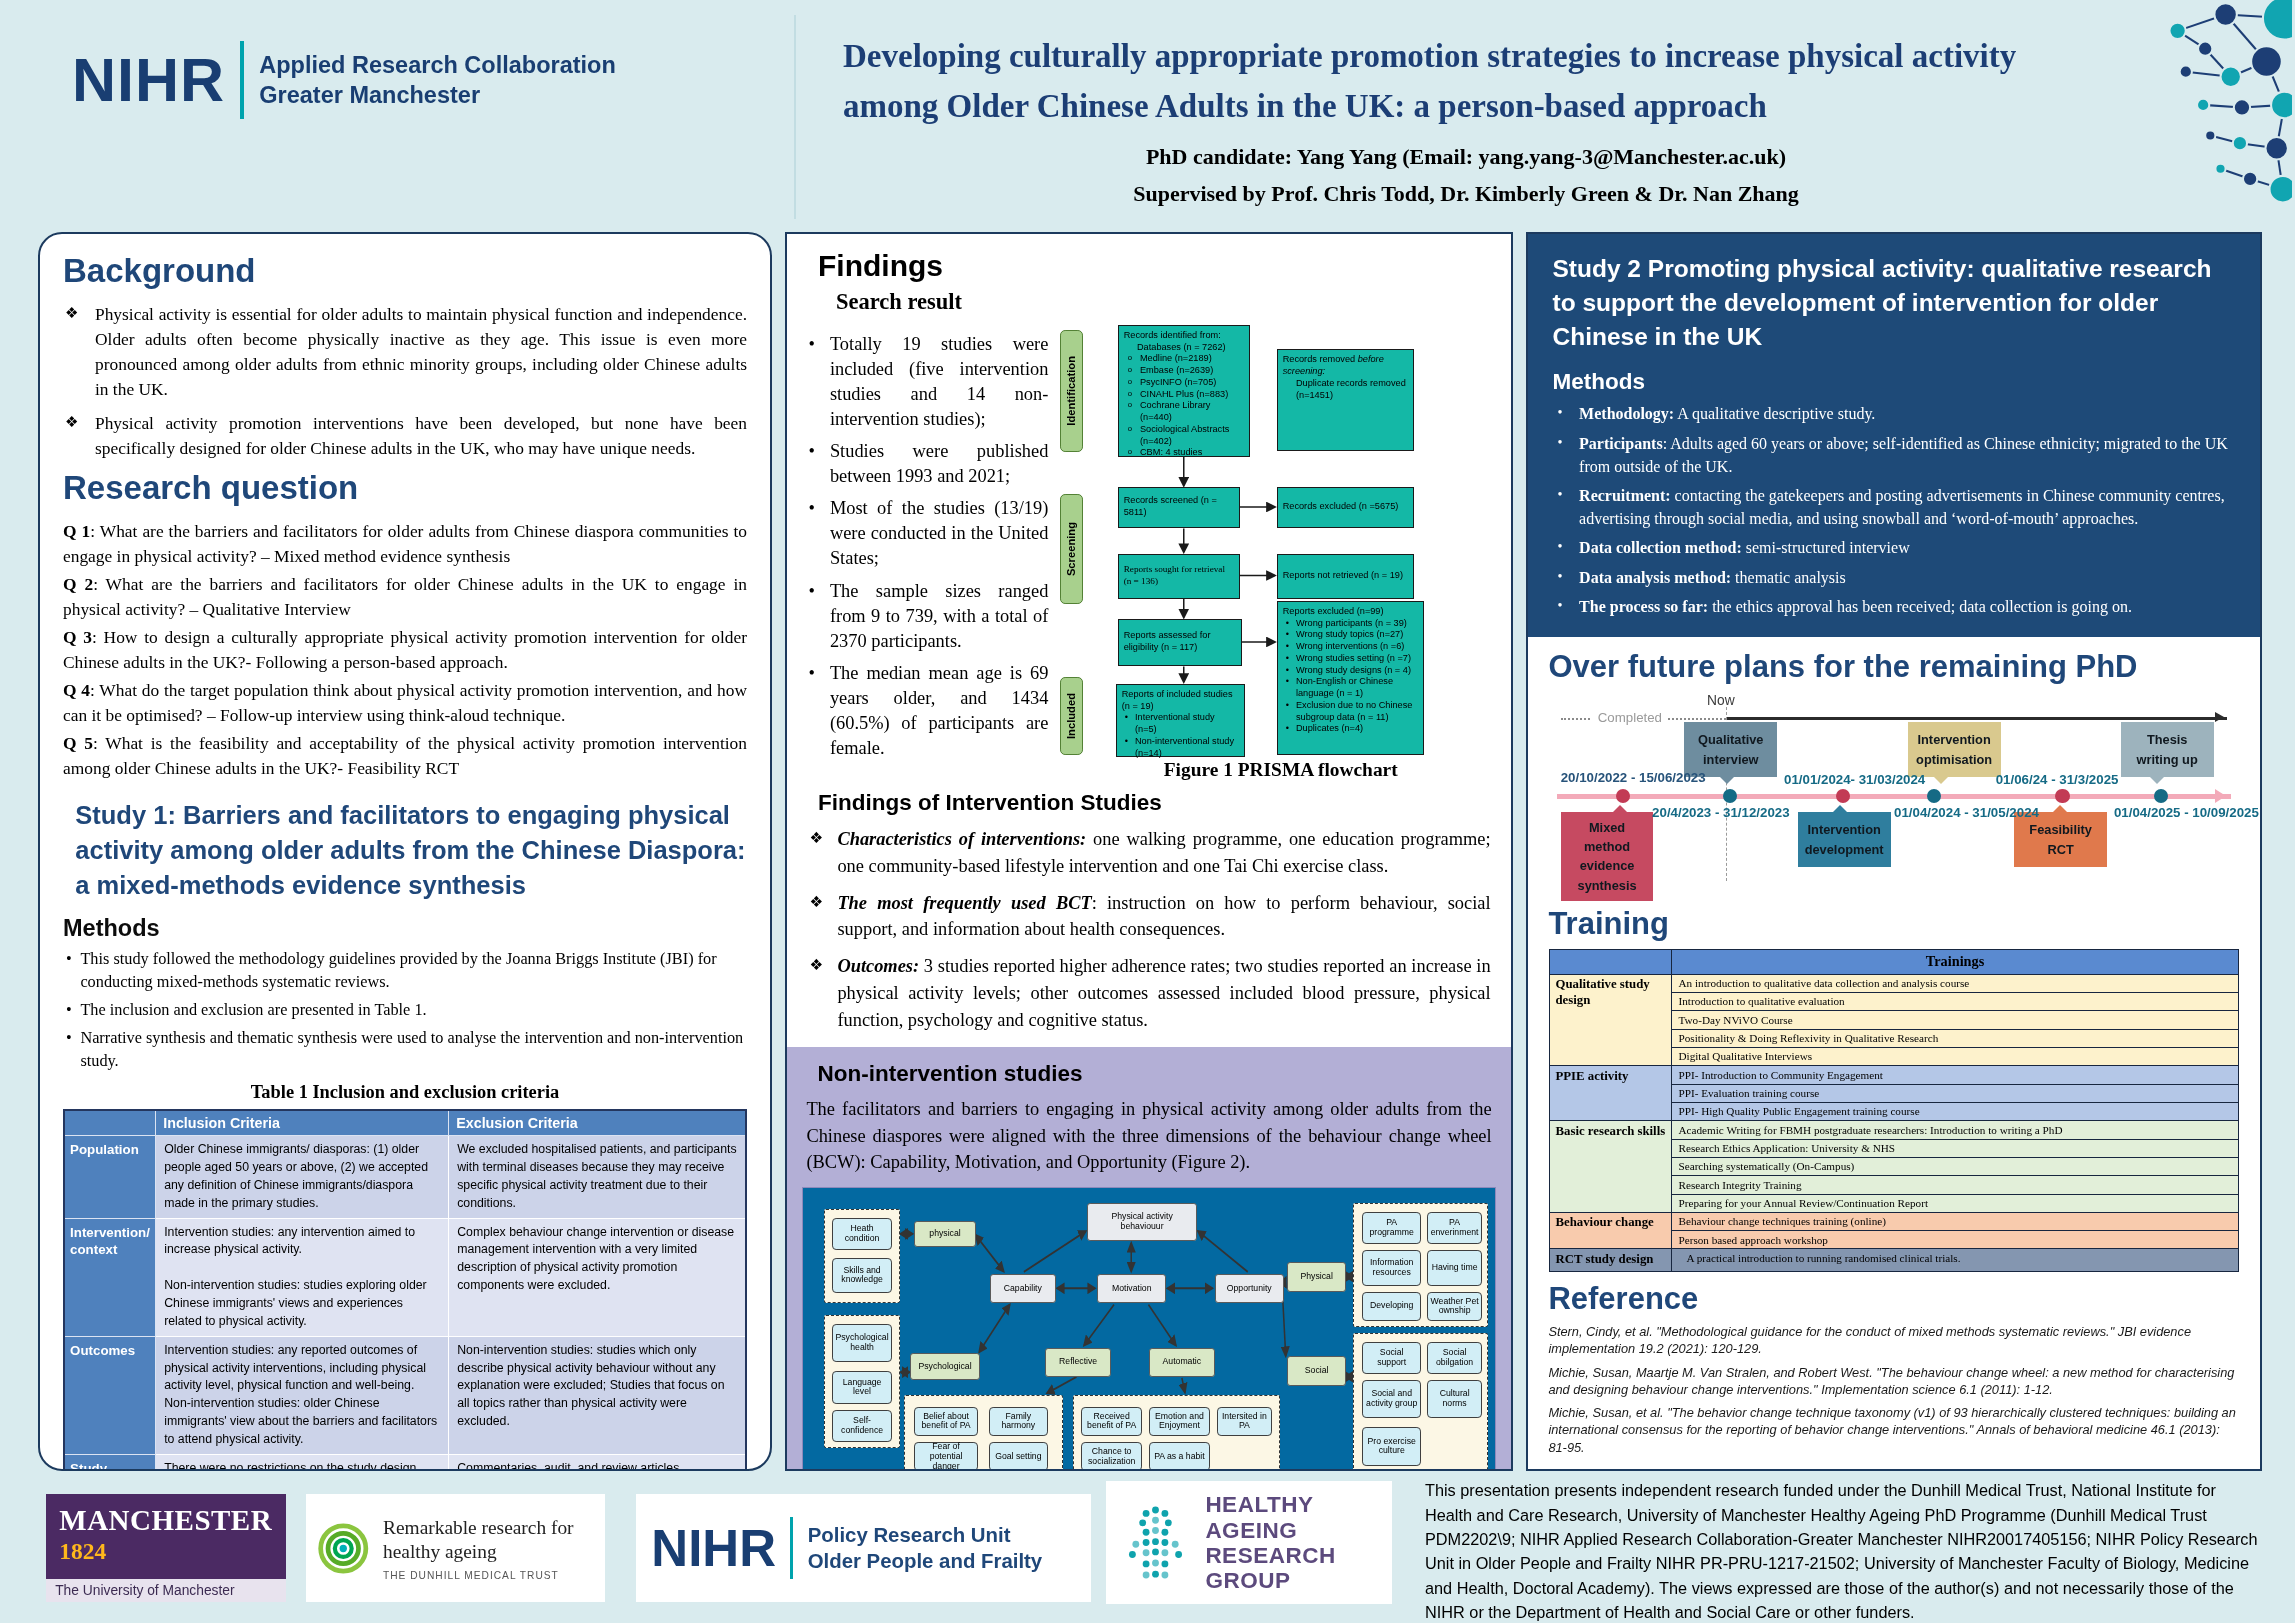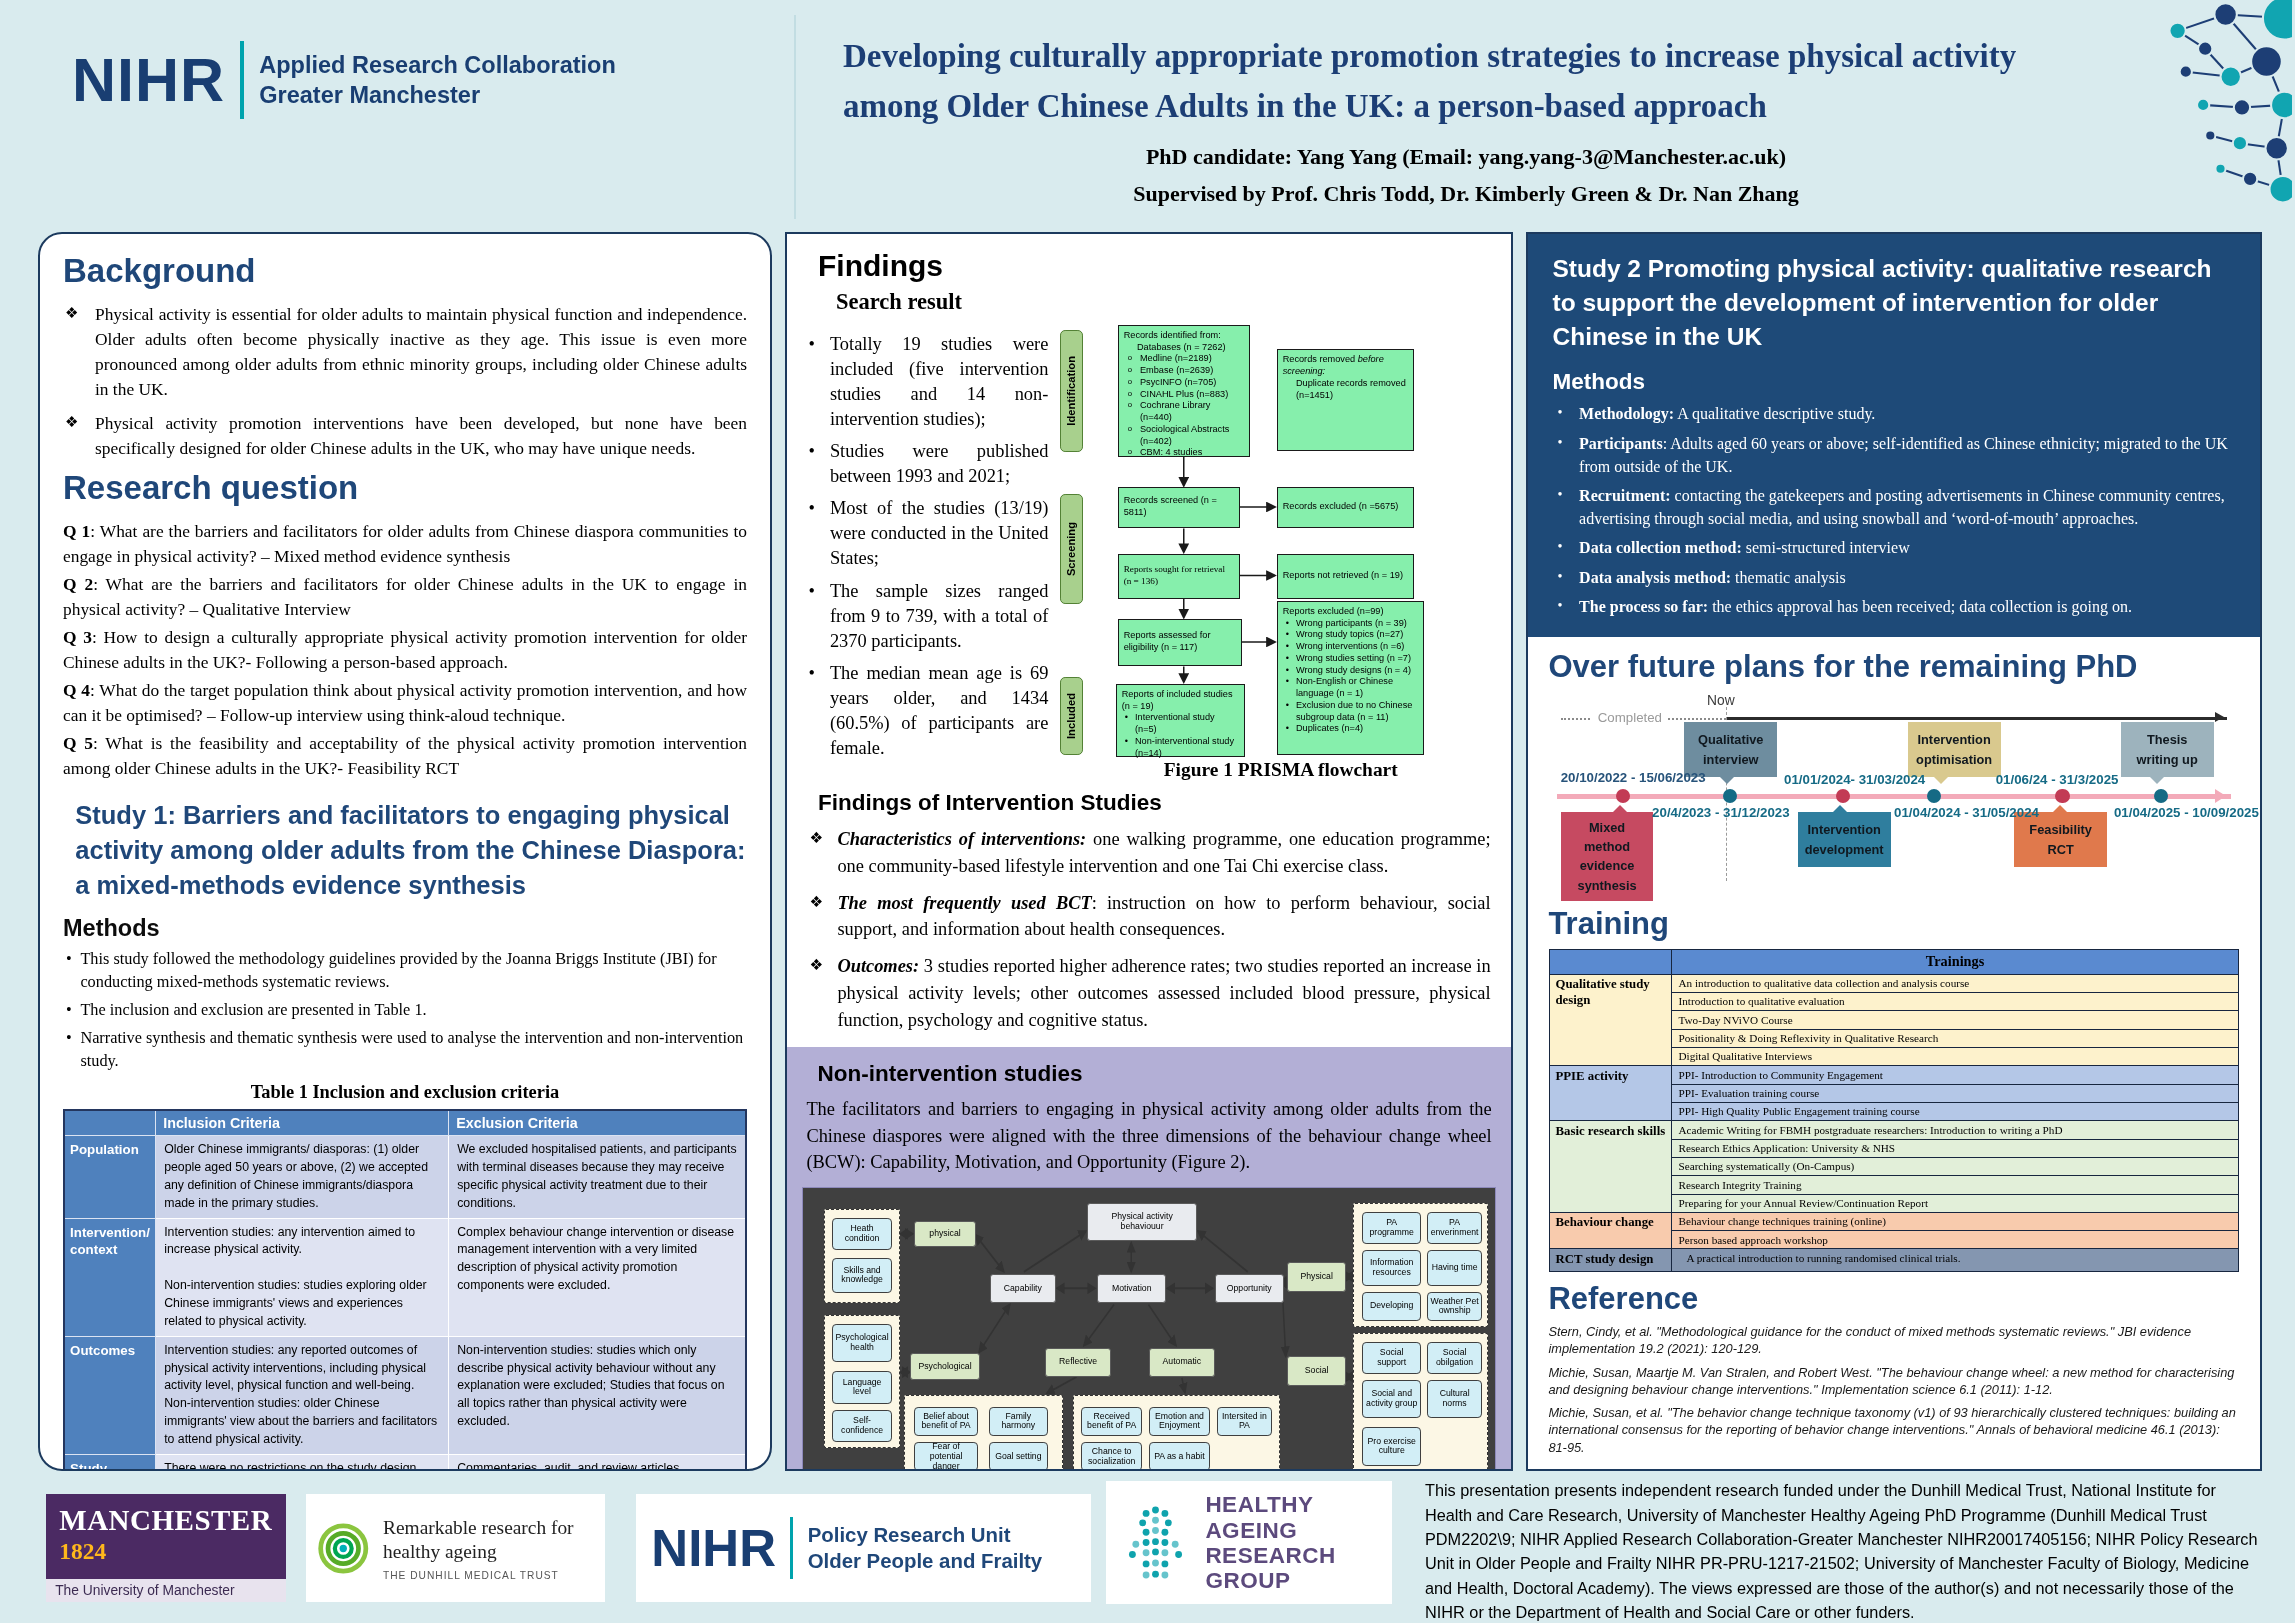--- a/index.html
+++ b/index.html
@@ -57,21 +57,21 @@
   ul.sb { list-style:none; }
   .sb li { position:relative; padding-left:22.5px; font: 18.4px/1.36 "Liberation Serif", serif; text-align:justify; margin:7.2px 0; }
   .sb li::before { content:"\2022"; position:absolute; left:1px; }
   .ccol { flex:1; position:relative; }
   .prisma { position:relative; height:432px; margin-left:8.2px; }
   .rail { position:absolute; left:3.1px; width:23.5px; background:#a8d08d; border:1.5px solid #538135; border-radius:5.1px; display:flex; align-items:center; justify-content:center; }
   .rail span { writing-mode:vertical-rl; transform:rotate(180deg); font: bold 11.2px "Liberation Sans", sans-serif; }
   #rail-id { top:5.1px; height:122px; }
   #rail-sc { top:169px; height:110px; }
   #rail-in { top:352px; height:78px; }
-  .pbox { position:absolute; border:1.5px solid #1a1a1a; background:#86efac; font: 9.2px/1.28 "Liberation Sans", sans-serif; padding:4.1px 5.1px; }
+  .pbox { position:absolute; border:1.5px solid #1a1a1a; background:#14b8a6; font: 9.2px/1.28 "Liberation Sans", sans-serif; padding:4.1px 5.1px; }
   .pbox .pt2 { padding-left:13.3px; }
   ul.olist, ul.blist { list-style:none; }
   .olist li { position:relative; padding-left:16.3px; }
   .olist li::before { content:"o"; position:absolute; left:4.1px; font-size:7.7px; }
   .blist li { position:relative; padding-left:13.3px; }
   .blist li::before { content:"\2022"; position:absolute; left:3.1px; }
   .vcen { display:flex; align-items:center; }
   #pb-identified { left:61px; top:0; width:132px; height:132px; }
   #pb-removed    { left:220px; top:24.5px; width:137px; height:102px; }
   #pb-screened   { left:61px; top:162px; width:122px; height:41px; }
@@ -84,21 +84,21 @@
   .parrows { position:absolute; left:0; top:0; }
   .fig1cap { font: bold 19.4px "Liberation Serif", serif; text-align:center; margin:2px 0 0 15.3px; }
   h3.fint { font: bold 22.5px "Liberation Sans", sans-serif; margin:9.2px 0 7.2px 31px; }
   ul.int { list-style:none; padding:0 20.4px; }
   .int li { position:relative; padding-left:30px; font: 18.4px/1.45 "Liberation Serif", serif; text-align:justify; margin:10.2px 0; }
   .int li::before { content:"\2756"; position:absolute; left:2px; top:1px; font-size:15.3px; }
   .int .lead { font-weight:bold; font-style:italic; }
   .lav { background:#b3afd6; margin-top:13.3px; padding:12.3px 15.3px 0; }
   .lav h3 { font: bold 22.5px "Liberation Sans", sans-serif; margin:2px 0 9.2px 15.3px; }
   .lav p.nit { font: 18.4px/1.45 "Liberation Serif", serif; text-align:justify; margin:0 4.1px 11.2px; }
-  .fig2 { position:relative; background:#404040; height:297px; border:1px solid #8d89bb; }
+  .fig2 { position:relative; background:#0369a1; height:297px; border:1px solid #8d89bb; }
   .fig2 .node { position:absolute; display:flex; align-items:center; justify-content:center; text-align:center; font: 8.7px/1.12 "Liberation Sans", sans-serif; padding:2px; border-radius:3.1px; z-index:3; }
   .fig2 .g  { background:#e9ebef; border:1px solid #5a5a5a; }
   .fig2 .gr { background:#d9e8c6; border:1px solid #5a5a5a; }
   .fig2 .cy { background:#d2eef6; border:1px solid #3f3f3f; border-radius:4.1px; }
   .grp { position:absolute; border:1.5px dashed #333; background:#fcf7e5; border-radius:2px; z-index:1; }
   .f2arrows { position:absolute; left:0; top:0; z-index:2; }
   #n-behaviour { left:41%; top:5%; width:16%; height:13%; }
   #n-capability { left:27%; top:29%; width:9.5%; height:10%; }
   #n-motivation { left:42.5%; top:29%; width:10%; height:10%; }
   #n-opportunity { left:59.5%; top:29%; width:10%; height:10%; }

